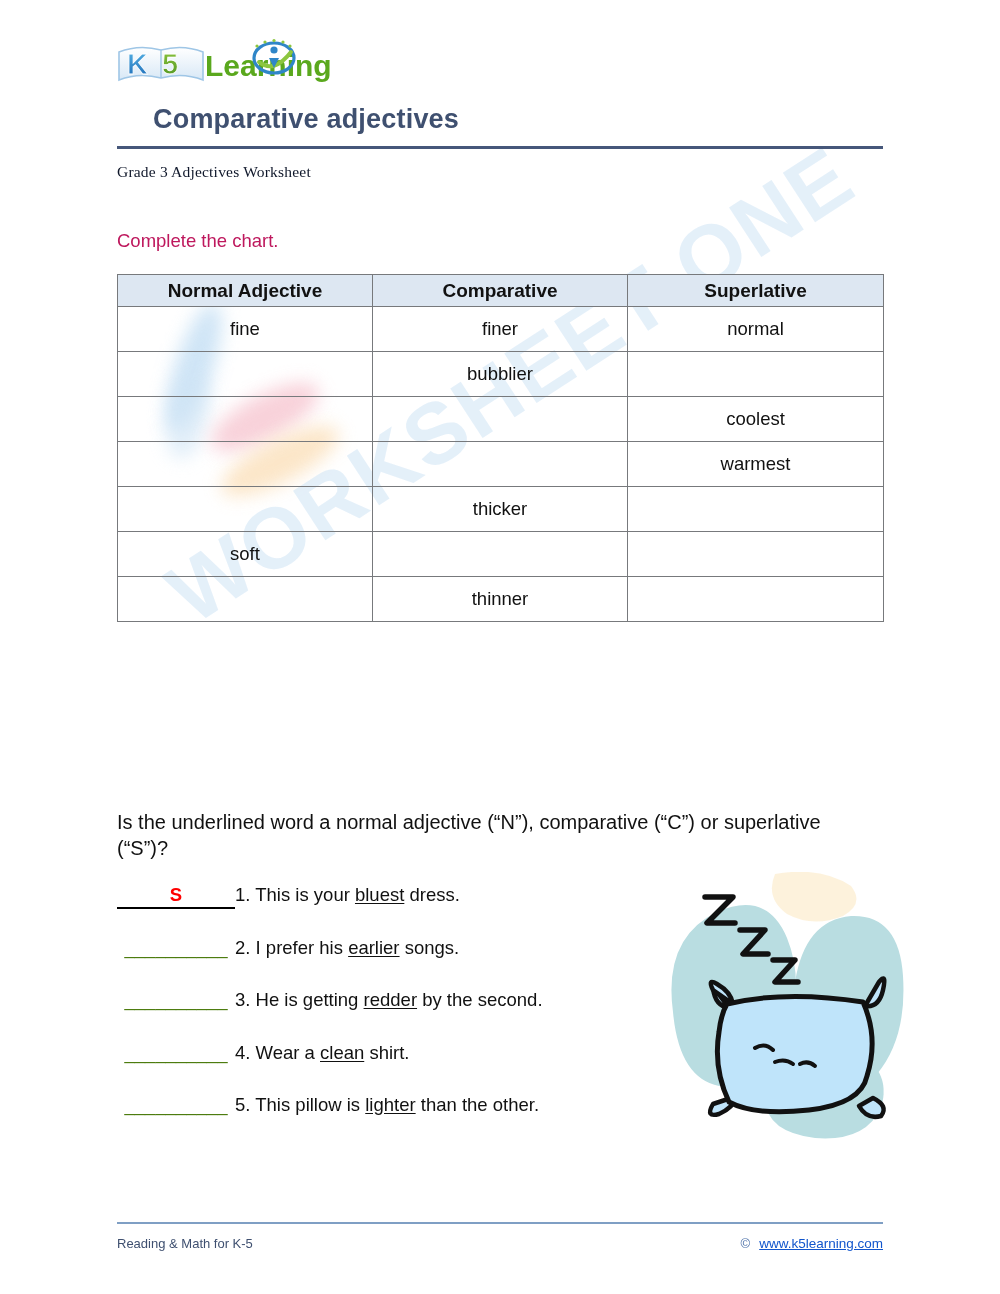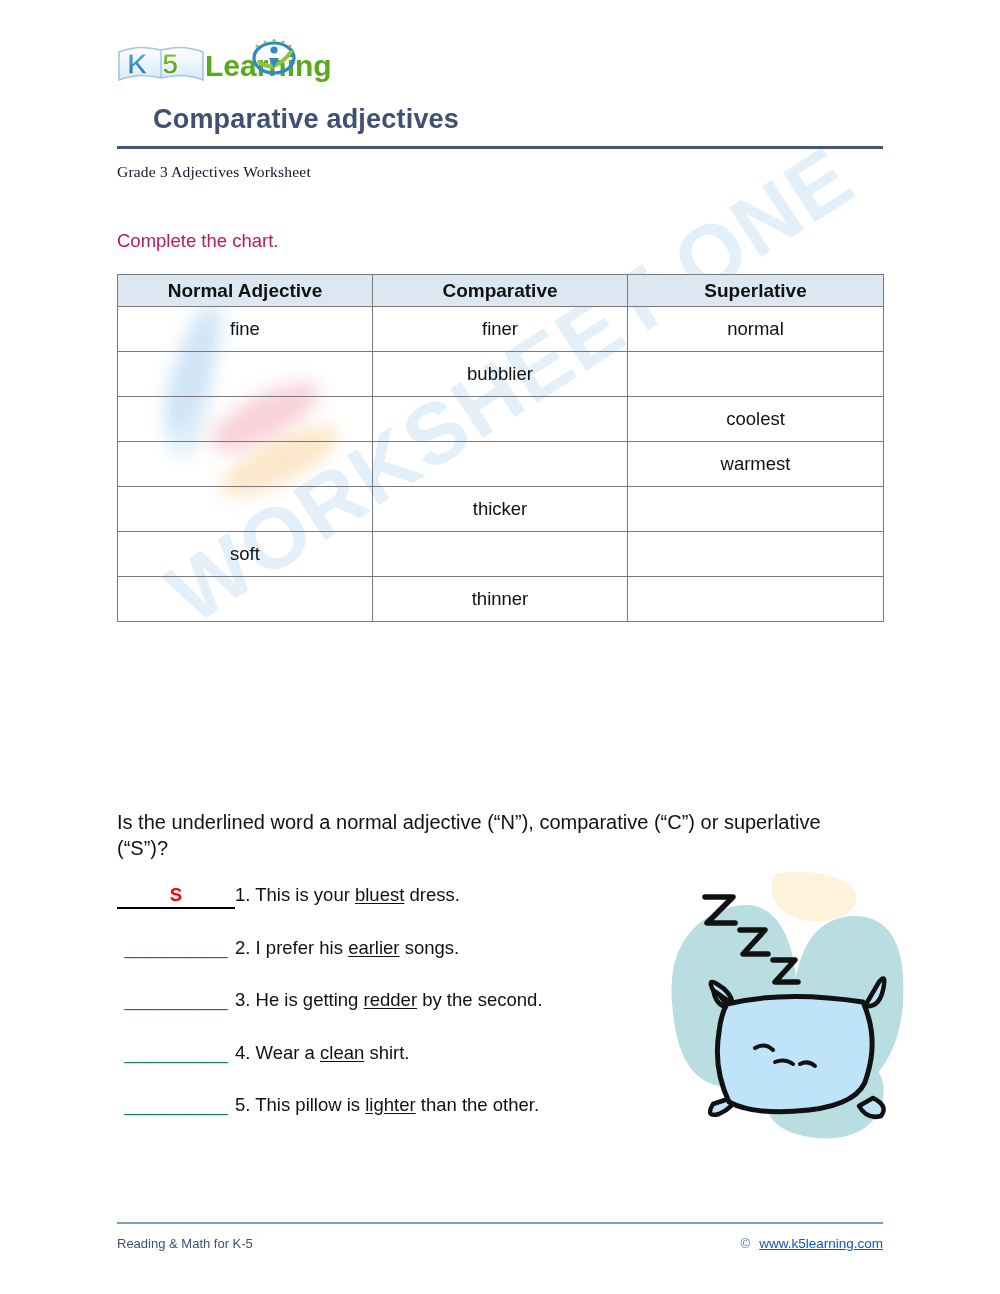--- a/index.html
+++ b/index.html
@@ -171,21 +171,21 @@
   .blank.solid::after {
     content: "";
     position: absolute;
     left: 0; right: 0;
     bottom: -3px;
     height: 2.5px;
     background: #000;
   }
   .blank.dashes {
     letter-spacing: 0px;
-    color: #0f766e;
+    color: #4d7c0f;
     font-weight: normal;
     font-family: "Liberation Sans", sans-serif;
   }
   .q-text { white-space: nowrap; }
   .u { text-decoration: underline; text-underline-offset: 2px; }
 
   
   .illus {
     position: absolute;
     left: 655px;

